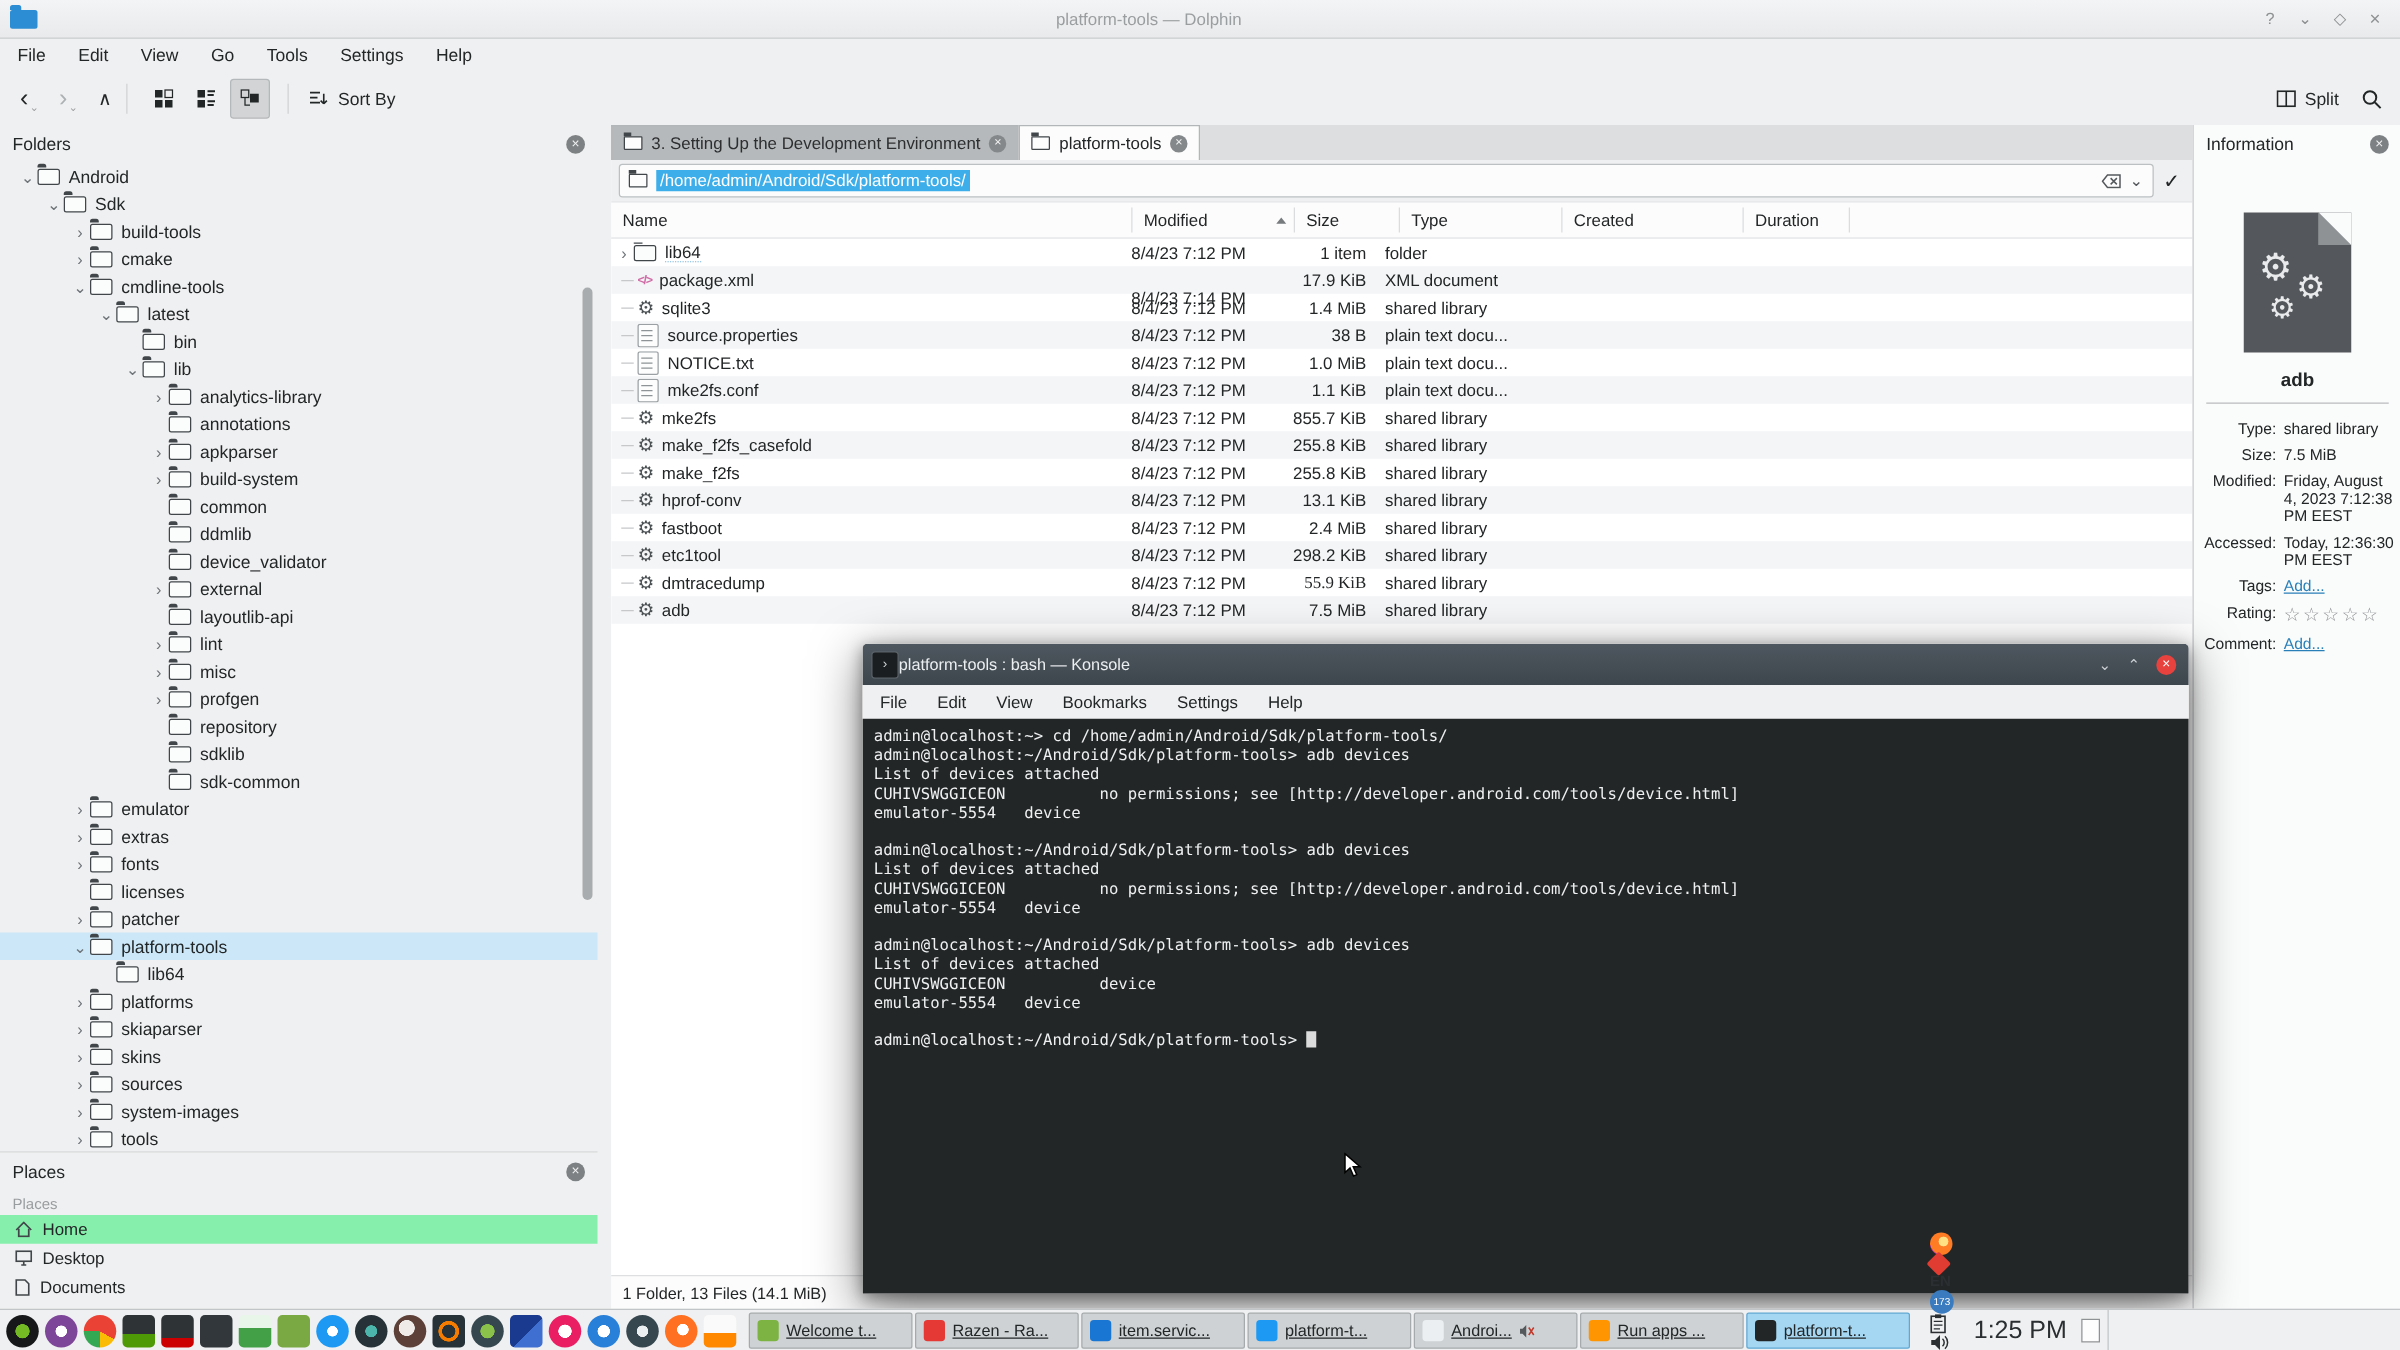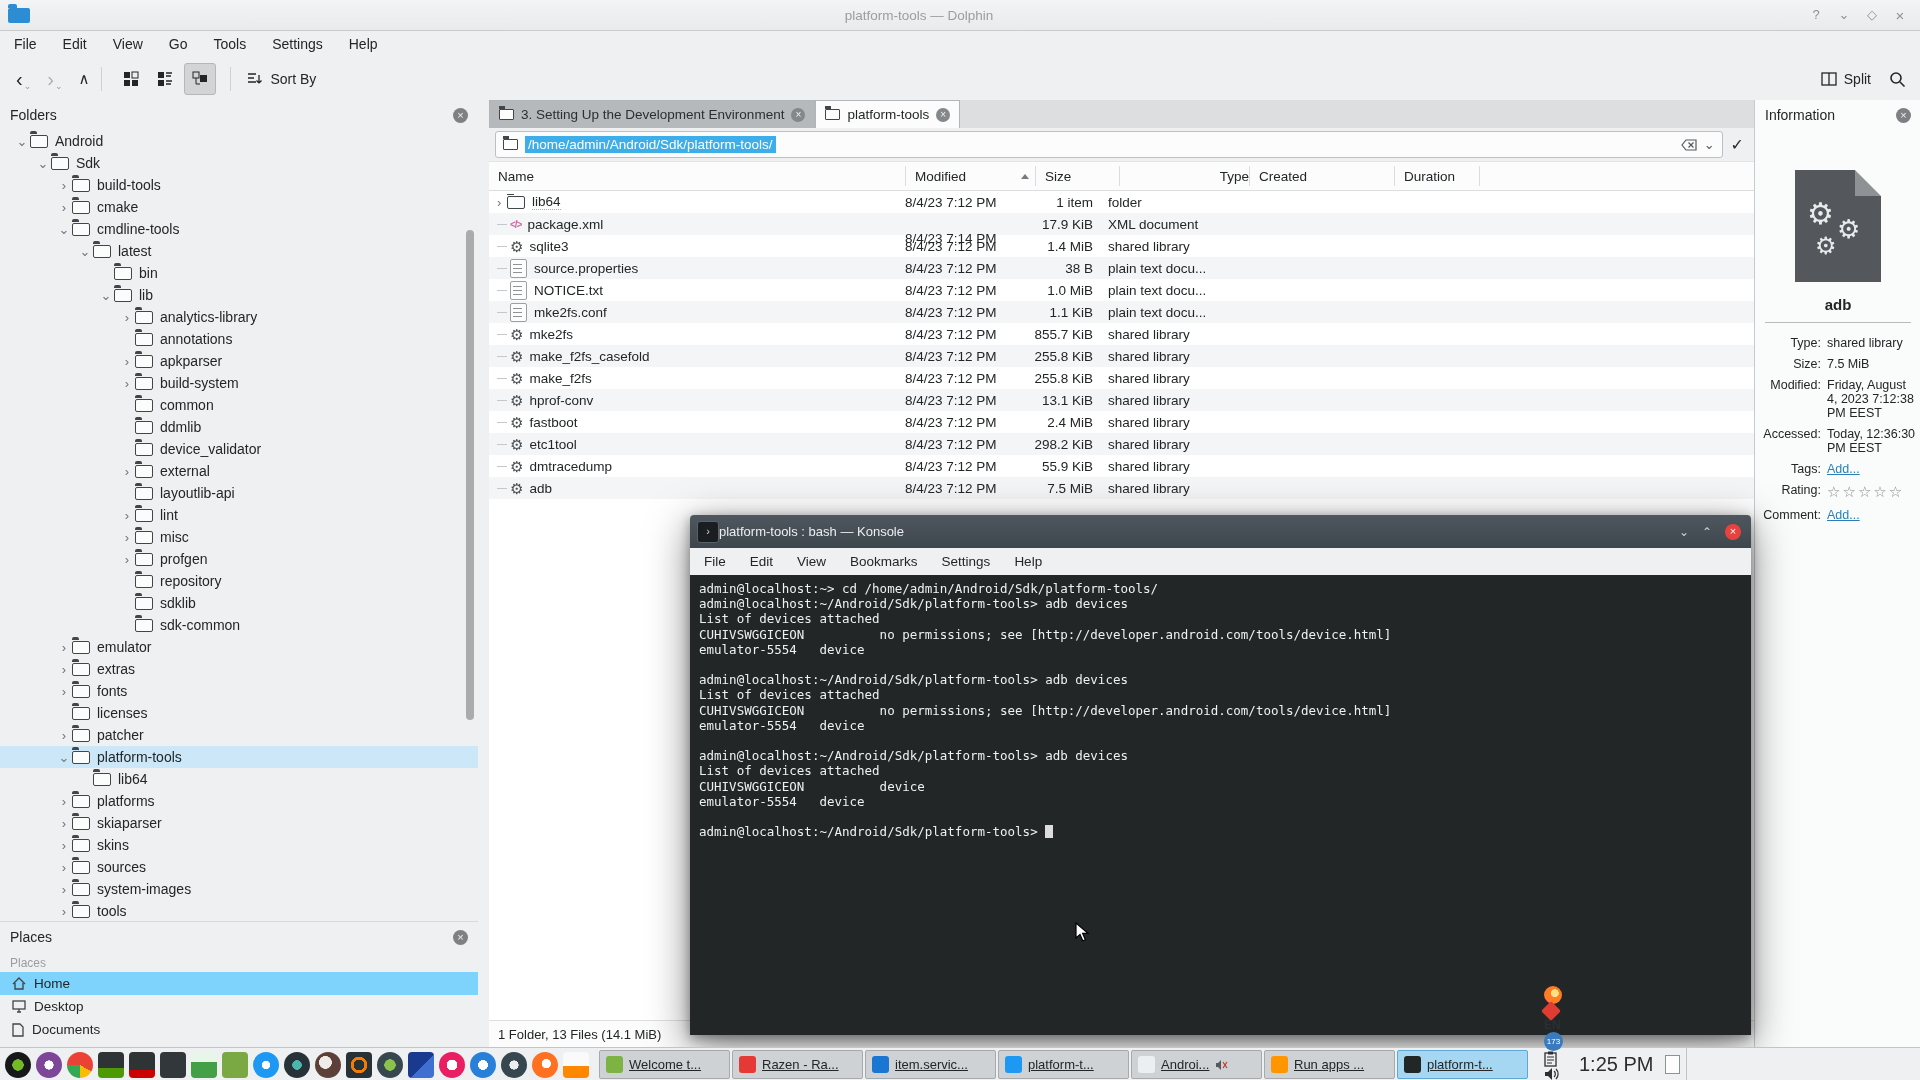--- a/index.html
+++ b/index.html
@@ -43,21 +43,21 @@
   .trow.sel{background:#cbe7f8;}
   .tarrow{width:16px;color:#70757a;font-size:13px;text-align:center;flex:0 0 16px;}
   .ficon{width:16px;height:11px;border:1.5px solid #41464a;border-radius:2px;position:relative;
          background:#fbfcfc;margin-right:7px;flex:0 0 16px;}
   .ficon::before{content:"";position:absolute;left:-1.5px;top:-5px;width:7px;height:3px;background:#41464a;border-radius:2px 2px 0 0;}
   .fscroll{left:466px;top:134px;width:8px;height:780px;}
   .fthumb{position:absolute;left:0;top:96px;width:8px;height:490px;background:#a9acae;border-radius:4px;}
   .places{left:0;top:921px;width:478px;height:126px;background:#eff0f1;border-top:1px solid #d7d9da;}
   .psec{font-size:12px;color:#9a9da0;padding:4px 10px 2px;}
   .pitem{height:23px;display:flex;align-items:center;gap:8px;padding-left:12px;font-size:13.5px;}
-  .pitem.sel{background:#7dd3fc;}
+  .pitem.sel{background:#86efac;}
   
   .main{left:489px;top:100px;width:1265px;height:947px;background:#fcfcfc;display:flex;flex-direction:column;}
   .tabbar{height:28px;background:#dcdedf;display:flex;align-items:flex-end;}
   .tab{height:27px;display:flex;align-items:center;gap:7px;padding:0 9px;font-size:13.5px;
        border:1px solid #b3b6b8;border-bottom:none;text-align:center;}
   .tab.inactive{background:#b6b9bb;color:#2c2e30;}
   .tab.active{background:#fcfcfc;}
   .minifolder{width:13px;height:9px;border:1.3px solid #41464a;border-radius:1px;position:relative;background:#fdfdfd;}
   .minifolder::before{content:"";position:absolute;left:-1.3px;top:-4px;width:6px;height:2.6px;background:#41464a;}
   .tclose{width:14px;height:14px;border-radius:50%;background:#84888a;color:#f2f3f3;font-size:10px;line-height:14px;text-align:center;}
@@ -480,21 +480,21 @@
       <div class="col" style="width: 407px;">
         <span>Name</span>
       </div>
       <div class="col" style="width: 120px;">
         <span>Modified</span>
         <span class="sortup"></span>
       </div>
       <div class="col" style="width: 74px;">
         <span>Size</span>
       </div>
-      <div class="col" style="width: 120px; justify-content: flex-end;">
+      <div class="col" style="width: 120px;">
         <span>Type</span>
       </div>
       <div class="col" style="width: 135px;">
         <span>Created</span>
       </div>
       <div class="col" style="width: 75px;">
         <span>Duration</span>
       </div>
     </div>
   <div class="files" id="file-rows">
@@ -618,21 +618,21 @@
         <div class="cell" style="width: 74px; text-align: right; padding-right: 6px; box-sizing: border-box;">298.2 KiB</div>
         <div class="cell" style="width: 120px;">shared library</div>
       </div>
       <div class="frow">
         <div class="cell cname" style="width: 407px; padding-left: 0px;">
           <span class="connector"></span>
           <span class="igear"></span>
           <span>dmtracedump</span>
         </div>
         <div class="cell" style="width: 120px;">8/4/23 7:12 PM</div>
-        <div class="cell" style="width: 74px; text-align: right; padding-right: 6px; box-sizing: border-box;">55.9 KiB</div>
+        <div class="cell" style="width: 74px; text-align: right; padding-right: 6px; box-sizing: border-box; font-family: Liberation Serif, serif;">55.9 KiB</div>
         <div class="cell" style="width: 120px;">shared library</div>
       </div>
       <div class="frow">
         <div class="cell cname" style="width: 407px; padding-left: 0px;">
           <span class="connector"></span>
           <span class="igear"></span>
           <span>adb</span>
         </div>
         <div class="cell" style="width: 120px;">8/4/23 7:12 PM</div>
         <div class="cell" style="width: 74px; text-align: right; padding-right: 6px; box-sizing: border-box;">7.5 MiB</div>

